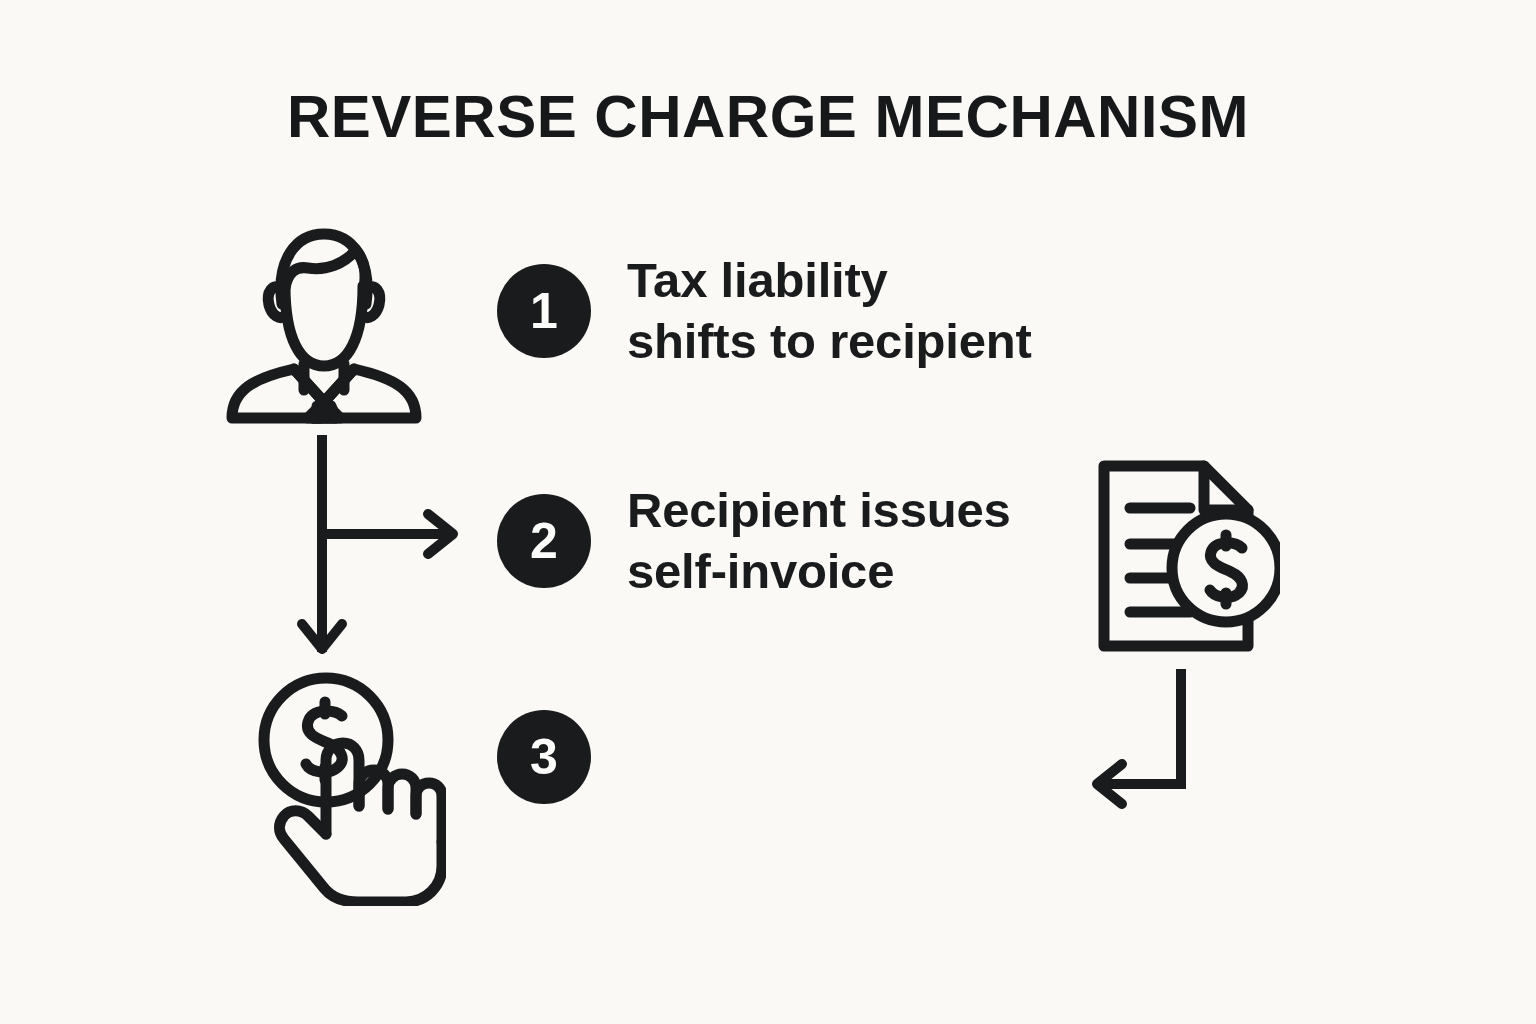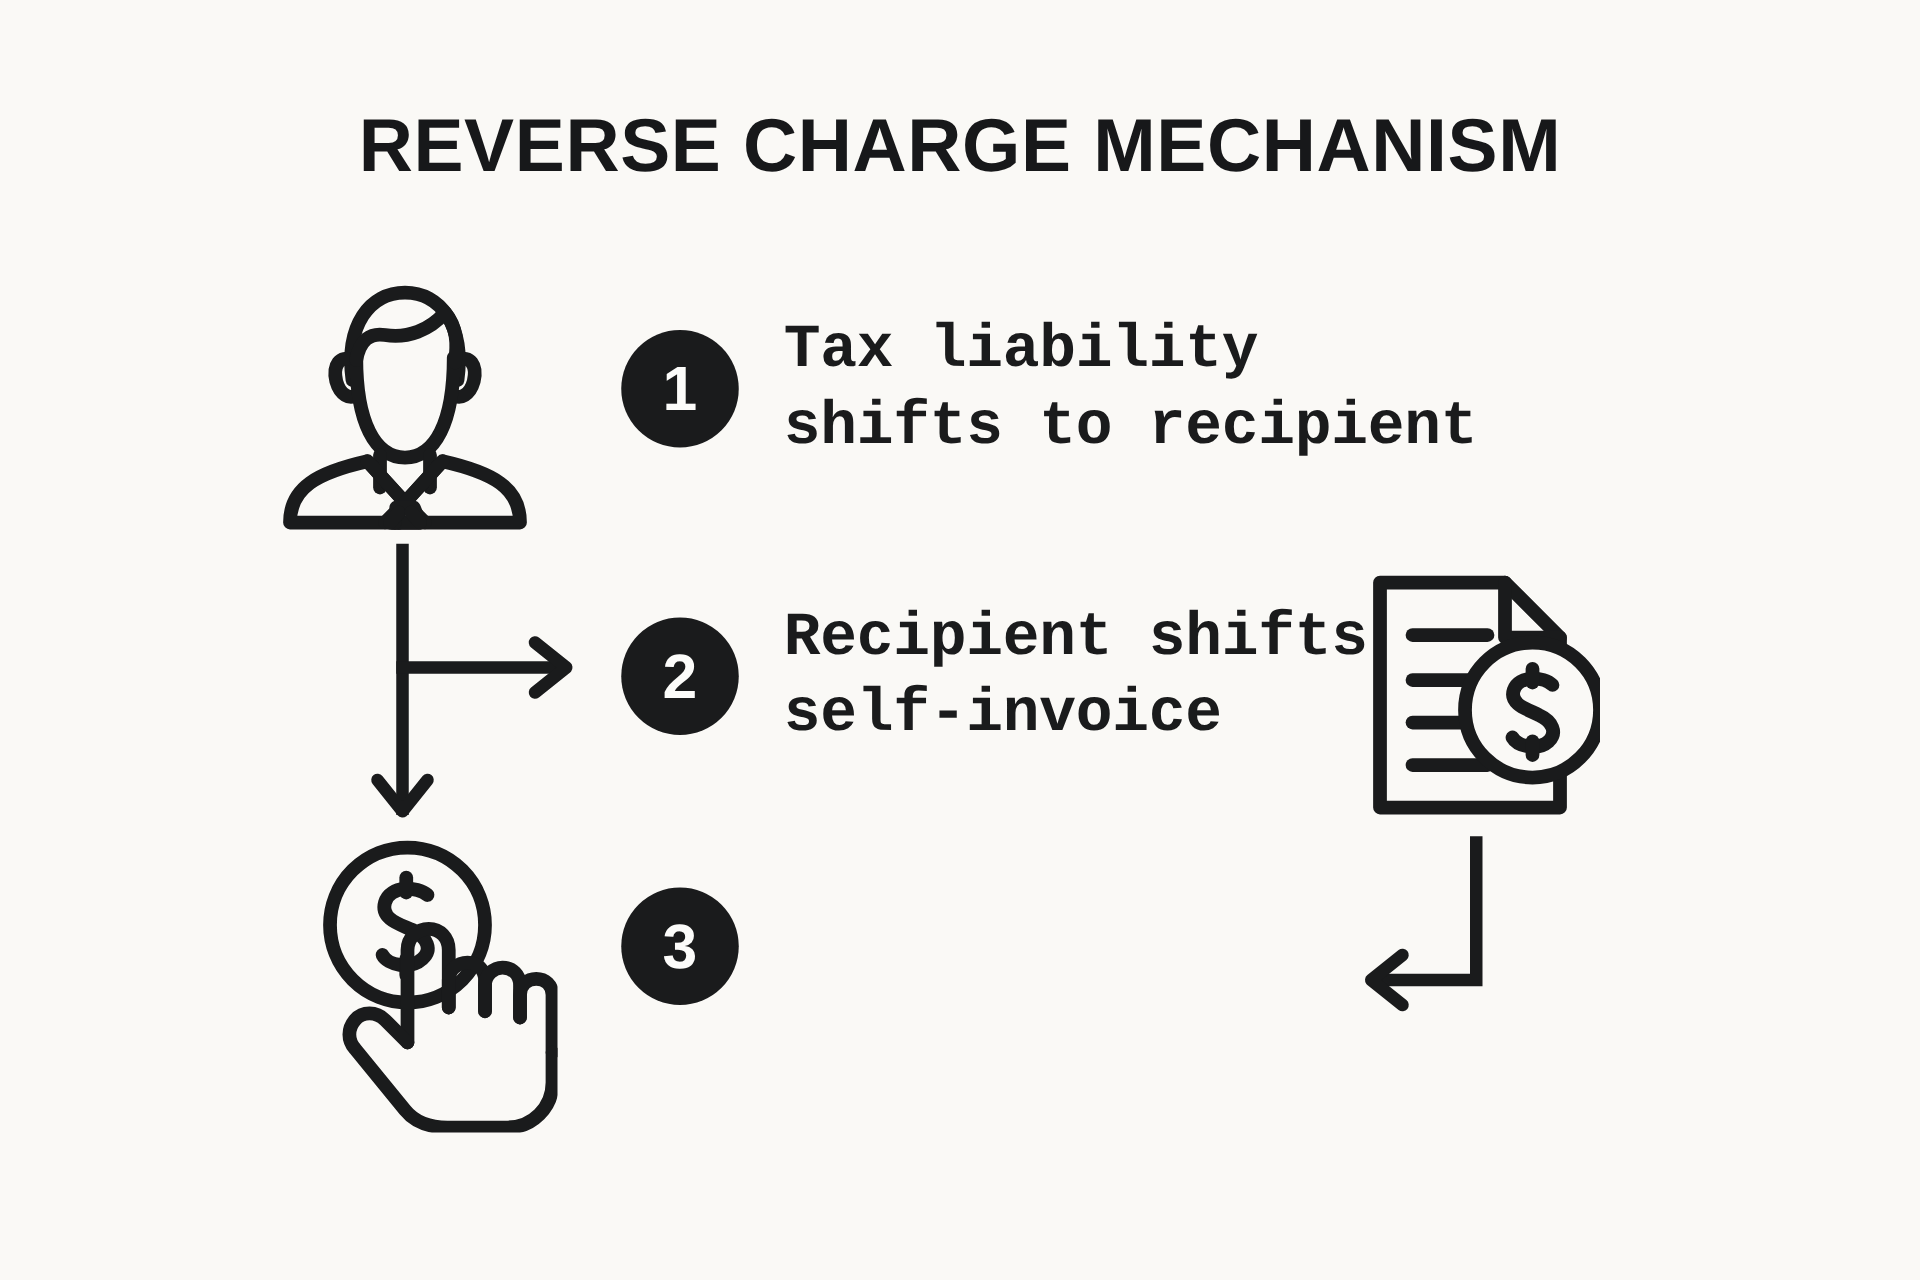--- a/index.html
+++ b/index.html
@@ -56,21 +56,21 @@
     display: flex;
     align-items: center;
     justify-content: center;
     font-family: "Liberation Sans", sans-serif;
     font-size: 50px;
     font-weight: bold;
     line-height: 1;
   }
 
   .step-text {
-    font-family: Liberation Mono, monospace;
+    font-family: Liberation Sans, sans-serif;
     font-size: 49px;
     font-weight: bold;
     color: #1a1b1c;
     line-height: 1.24;
     white-space: pre-line;
     letter-spacing: -0.2px;
   }
 
   
   .icon-abs { position: absolute; }
@@ -183,21 +183,21 @@
   </div>
 
   <div class="step" id="step-1">
     <div class="badge">1</div>
     <div class="step-text">Tax liability
 shifts to recipient</div>
   </div>
 
   <div class="step" id="step-2">
     <div class="badge">2</div>
-    <div class="step-text">Recipient shifts
+    <div class="step-text">Recipient issues
 self-invoice</div>
   </div>
 
   <div class="step" id="step-3">
     <div class="badge">3</div>
   </div>
 
 </div>
 
 </body></html>

